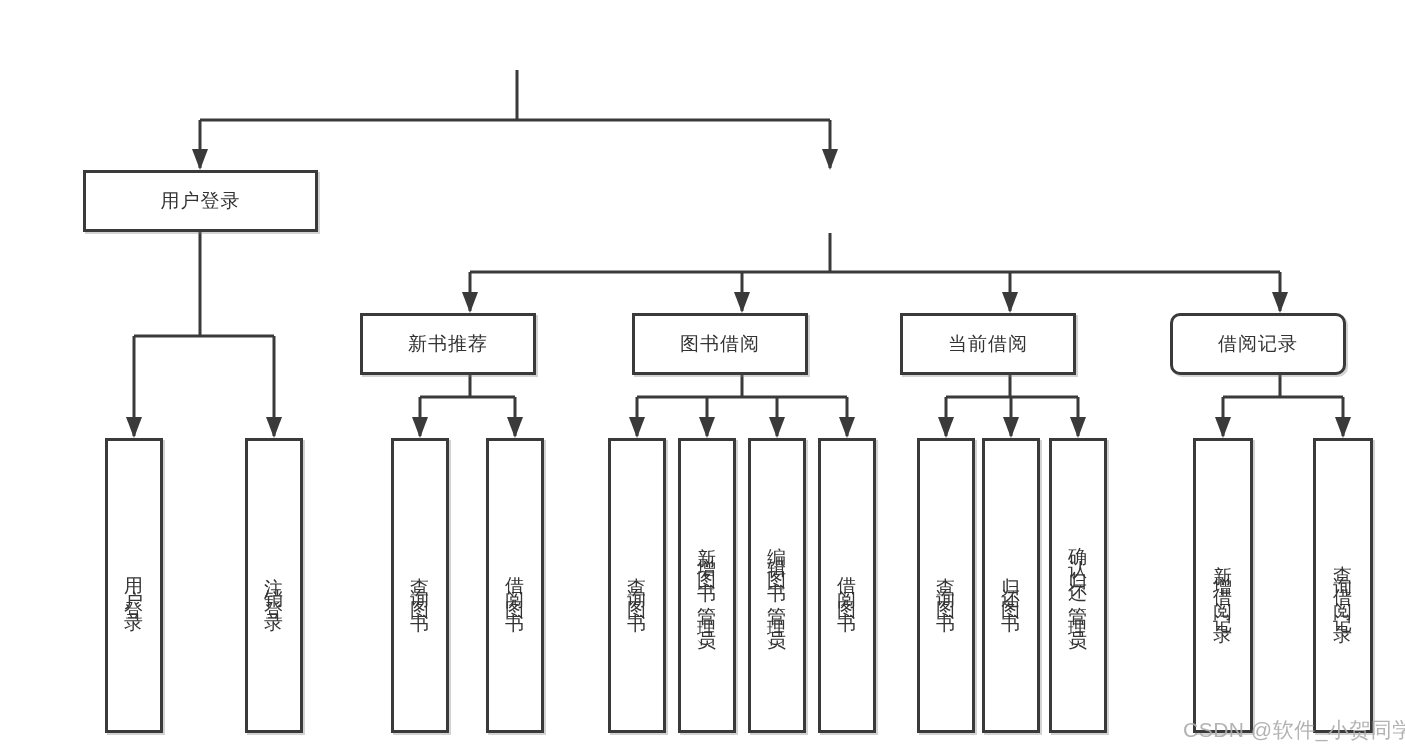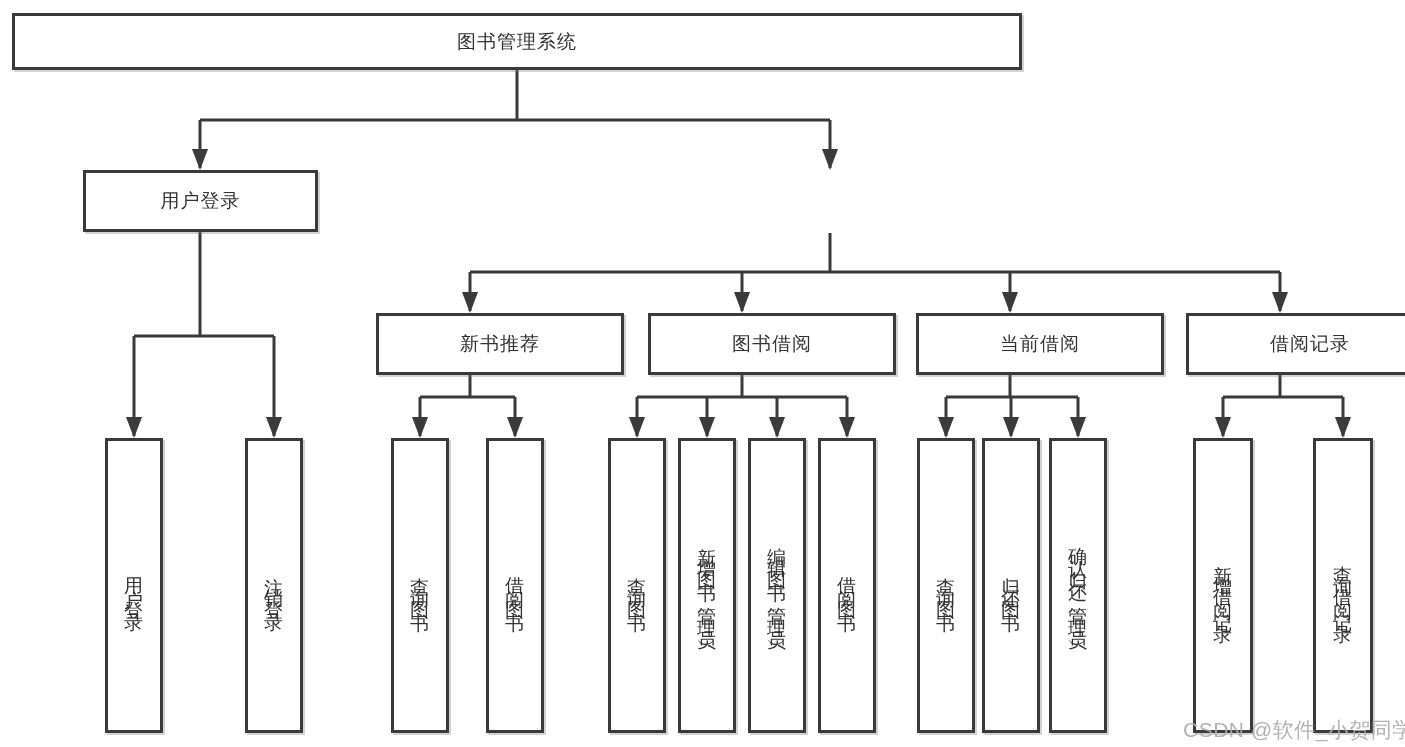--- a/index.html
+++ b/index.html
@@ -35,25 +35,25 @@
     box-shadow: 2px 2px 0 rgba(130,130,130,0.35);
   }
   .hbox {
     font-size: 19px;
     letter-spacing: 1px;
     white-space: nowrap;
   }
   .root-box    { left: 12px;  top: 13px;  width: 1010px; height: 57px; }
   .l2-a        { left: 83px;  top: 170px; width: 235px;  height: 62px; }
   .l2-b        { left: 712px; top: 170px; width: 235px;  height: 63px; }
-  .l3          { top: 313px;  width: 248px; height: 62px; margin-left: 16px; }
+  .l3          { top: 313px;  width: 176px; height: 62px; }
   .l3-1 { left: 360px; }
   .l3-2 { left: 632px; }
   .l3-3 { left: 900px; }
-  .l3-4 { left: 1170px; }
+  .l3-4 { left: 1170px; border-radius: 10px; }
   .leaf {
     top: 438px;
     width: 58px;
     height: 295px;
   }
   .leaf.wide { width: 60px; }
   .vtext {
     writing-mode: vertical-rl;
     font-size: 19px;
     letter-spacing: 12px;
@@ -113,21 +113,20 @@
         <polygon points="769,417 785,417 777,438" fill="#3a3a3a"></polygon>
         <polygon points="839,417 855,417 847,438" fill="#3a3a3a"></polygon>
         <polygon points="938,417 954,417 946,438" fill="#3a3a3a"></polygon>
         <polygon points="1003,417 1019,417 1011,438" fill="#3a3a3a"></polygon>
         <polygon points="1070,417 1086,417 1078,438" fill="#3a3a3a"></polygon>
         <polygon points="1215,417 1231,417 1223,438" fill="#3a3a3a"></polygon>
         <polygon points="1335,417 1351,417 1343,438" fill="#3a3a3a"></polygon>
       </g>
   </svg>
 
-  <div class="node hbox root-box">图书管理系统</div>
 
   <div class="node hbox l2-a">用户登录</div>
 
   <div class="node hbox l3 l3-1">新书推荐</div>
   <div class="node hbox l3 l3-3">当前借阅</div>
   <div class="node hbox l3 l3-2">图书借阅</div>
   <div class="node hbox l3 l3-4">借阅记录</div>
 
   <div class="node leaf lf-1">
     <span class="vtext">用户登录</span>

